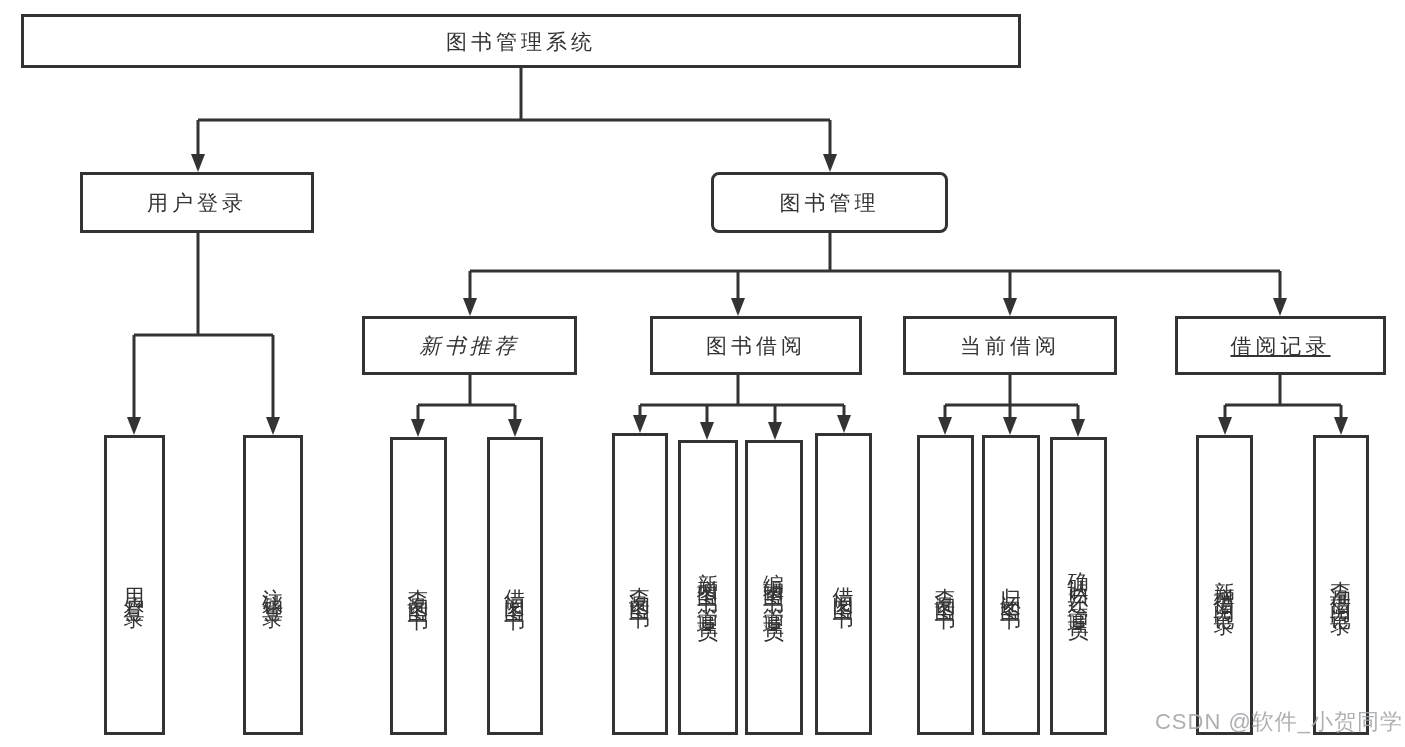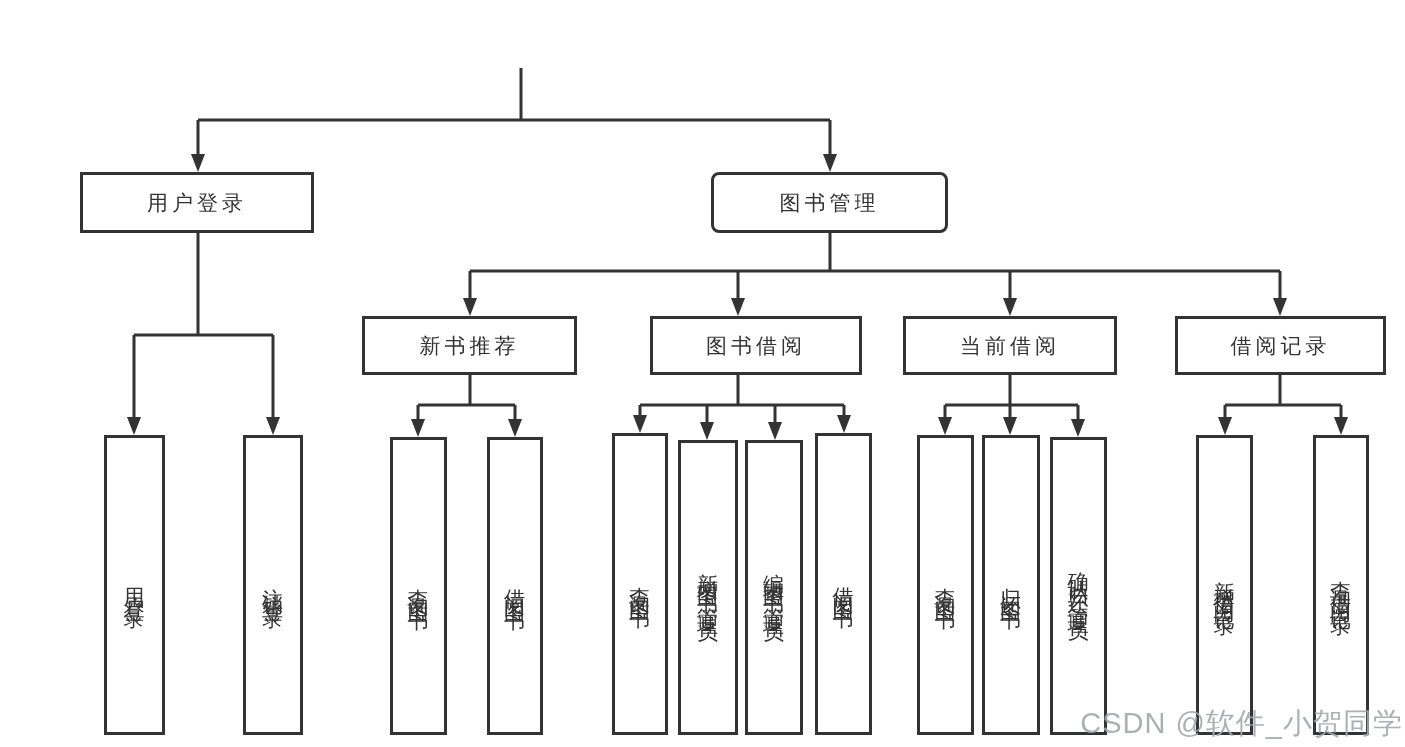--- a/index.html
+++ b/index.html
@@ -43,22 +43,22 @@
   .vbox {
     writing-mode: vertical-rl;
     text-orientation: mixed;
     font-size: 21px;
     letter-spacing: 7px;
     line-height: 1;
   }
   .watermark {
     position: absolute;
     right: 2px;
-    bottom: 3px;
-    font-size: 29px;
+    bottom: 10px;
+    font-size: 22px;
     color: rgba(164, 167, 171, 0.9);
     letter-spacing: 1px;
     white-space: nowrap;
     z-index: 5;
   }
 </style>
 </head>
 <body>
 
 <div id="stage">
@@ -96,28 +96,29 @@
       <polygon points="768,422 782,422 775,440"></polygon>
       <polygon points="837,415 851,415 844,433"></polygon>
       <polygon points="938,417 952,417 945,435"></polygon>
       <polygon points="1003,417 1017,417 1010,435"></polygon>
       <polygon points="1071,419 1085,419 1078,437"></polygon>
       <polygon points="1218,417 1232,417 1225,435"></polygon>
       <polygon points="1334,417 1348,417 1341,435"></polygon>
     </g>
   </svg>
 
+  <div class="node hbox" style="left:21px; top:14px; width:1000px; height:54px;">图书管理系统</div>
 
   <div class="node hbox" style="left:80px; top:172px; width:234px; height:61px;">用户登录</div>
   <div class="node hbox" style="left:711px; top:172px; width:237px; height:61px;border-radius:8px;">图书管理</div>
 
-  <div class="node hbox" style="left:362px; top:316px; width:215px; height:59px;">新书推荐</div>
+  <div class="node hbox" style="left:362px; top:316px; width:215px; height:59px;font-style:italic;">新书推荐</div>
   <div class="node hbox" style="left:632px; top:316px; width:212px; height:59px;margin-left:18px;">图书借阅</div>
   <div class="node hbox" style="left:903px; top:316px; width:214px; height:59px;">当前借阅</div>
-  <div class="node hbox" style="left:1175px; top:316px; width:211px; height:59px;">借阅记录</div>
+  <div class="node hbox" style="left:1175px; top:316px; width:211px; height:59px;text-decoration:underline;">借阅记录</div>
 
   <div class="node vbox" style="left:104px; top:435px; width:61px; height:300px;">用户登录</div>
   <div class="node vbox" style="left:243px; top:435px; width:60px; height:300px;">注销登录</div>
 
   <div class="node vbox" style="left:390px; top:437px; width:57px; height:298px;">查询图书</div>
   <div class="node vbox" style="left:487px; top:437px; width:56px; height:298px;">借阅图书</div>
 
   <div class="node vbox" style="left:612px; top:433px; width:56px; height:302px;">查询图书</div>
   <div class="node vbox" style="left:678px; top:440px; width:60px; height:295px;">新增图书（管理员）</div>
   <div class="node vbox" style="left:745px; top:440px; width:58px; height:295px;">编辑图书（管理员）</div>

